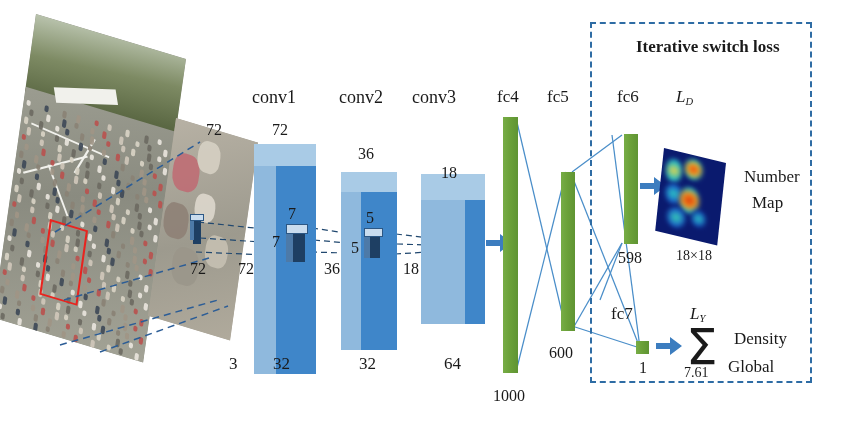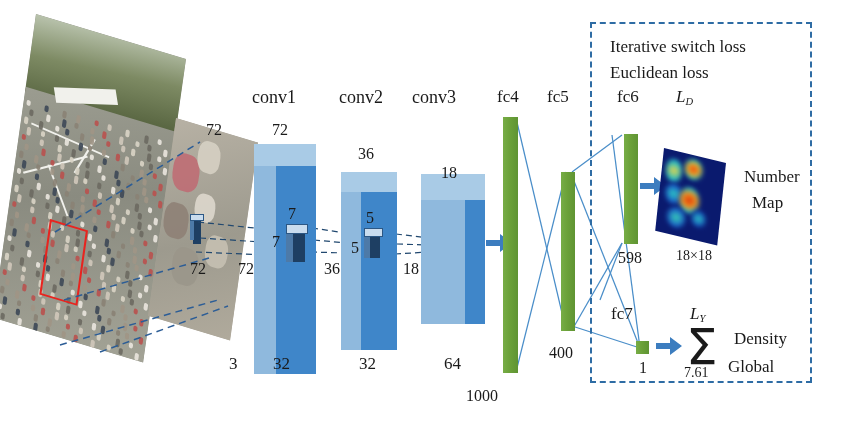--- a/index.html
+++ b/index.html
@@ -492,27 +492,26 @@
   <span class="lbl t16" style="left:358px;top:146px;">36</span>
   <span class="lbl t16" style="left:366px;top:210px;">5</span>
   <span class="lbl t16" style="left:351px;top:240px;">5</span>
   <span class="lbl t16" style="left:324px;top:261px;">36</span>
   <span class="lbl t17" style="left:359px;top:355px;">32</span>
 
   <span class="lbl t16" style="left:441px;top:165px;">18</span>
   <span class="lbl t16" style="left:403px;top:261px;">18</span>
   <span class="lbl t17" style="left:444px;top:355px;">64</span>
 
-  <span class="lbl t16" style="left:466px;top:388px;">1000</span>
-  <span class="lbl t16" style="left:549px;top:345px;">400</span>
+  <span class="lbl t16" style="left:493px;top:388px;">1000</span>
+  <span class="lbl t16" style="left:549px;top:345px;">600</span>
   <span class="lbl t16" style="left:618px;top:250px;">598</span>
   <span class="lbl t16" style="left:639px;top:360px;">1</span>
 
-  <span class="lbl t17" style="left:610px;top:38px;">Iterative switch loss</span>
-  <span class="lbl t17" style="left:610px;top:64px;">Euclidean loss</span>
+  <span class="lbl t17" style="left:636px;top:38px;font-weight:bold;">Iterative switch loss</span>
 
   <span class="lbl t17 ital" style="left:676px;top:88px;">
     <span>L</span><span class="sub">D</span>
   </span>
 
   <span class="lbl t17 ital" style="left:690px;top:305px;">
     <span>L</span><span class="sub">Y</span>
   </span>
 
   <span class="lbl t17" style="left:744px;top:168px;">Number</span>

